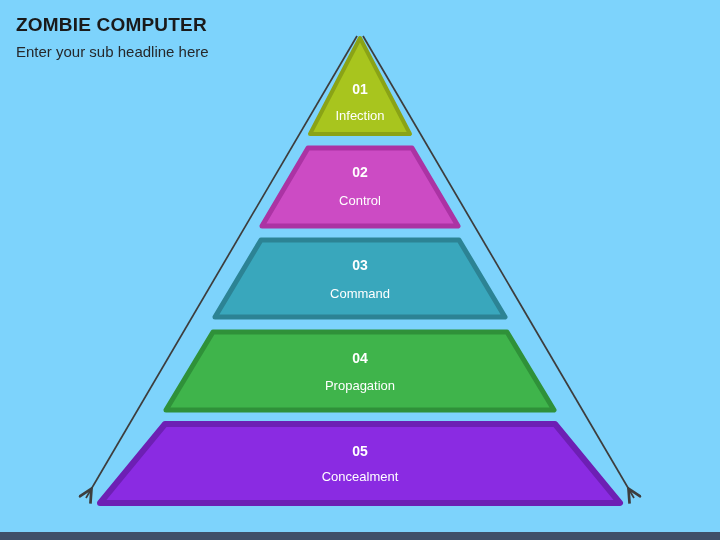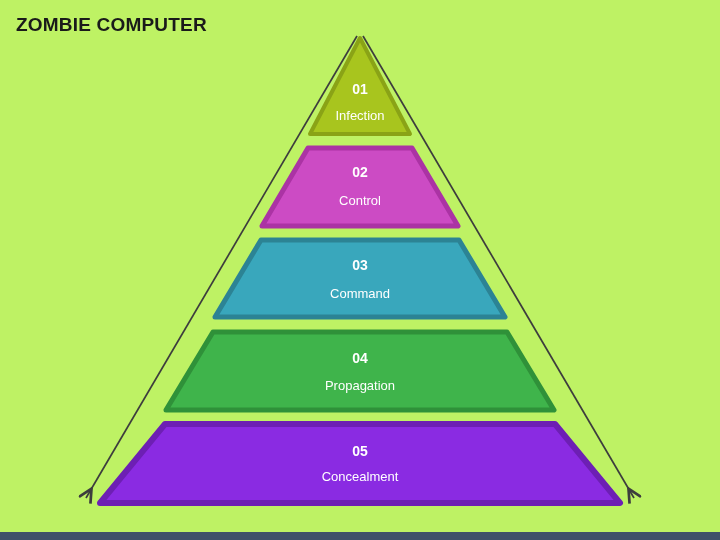--- a/index.html
+++ b/index.html
@@ -13,21 +13,21 @@
     font-family: "Liberation Sans", sans-serif;
     overflow: hidden;
     position: relative;
   }
 
   #slide {
     position: absolute;
     left: 0; top: 0;
     width: 720px;
     height: 536px;
-    background: #bef264;
+    background: #7dd3fc;
   }
 
   
   #header {
     position: absolute;
     left: 16px;
     top: 14px;
     width: 420px;
   }
   #title {
@@ -86,20 +86,21 @@
     background: #3f5069;
   }
 </style>
 </head>
 <body>
 
 <div id="slide">
 
   <div id="header">
     <h1 id="title">ZOMBIE COMPUTER</h1>
+    <p id="subtitle">Enter your sub headline here</p>
   </div>
 
   <div id="pyramid-wrap">
     <svg id="pyramid-svg" viewBox="0 0 720 540" xmlns="http://www.w3.org/2000/svg">
       <defs>
         <marker id="arrowhead-l" markerWidth="9" markerHeight="9" refX="7" refY="4.5" orient="auto" markerUnits="strokeWidth">
           <path d="M8.5,0.6 L0.6,4.5 L8.5,8.4" fill="none" stroke="#3d3d3d" stroke-width="1.6"></path>
         </marker>
         <marker id="arrowhead-r" markerWidth="9" markerHeight="9" refX="7" refY="4.5" orient="auto" markerUnits="strokeWidth">
           <path d="M8.5,0.6 L0.6,4.5 L8.5,8.4" fill="none" stroke="#3d3d3d" stroke-width="1.6"></path>

